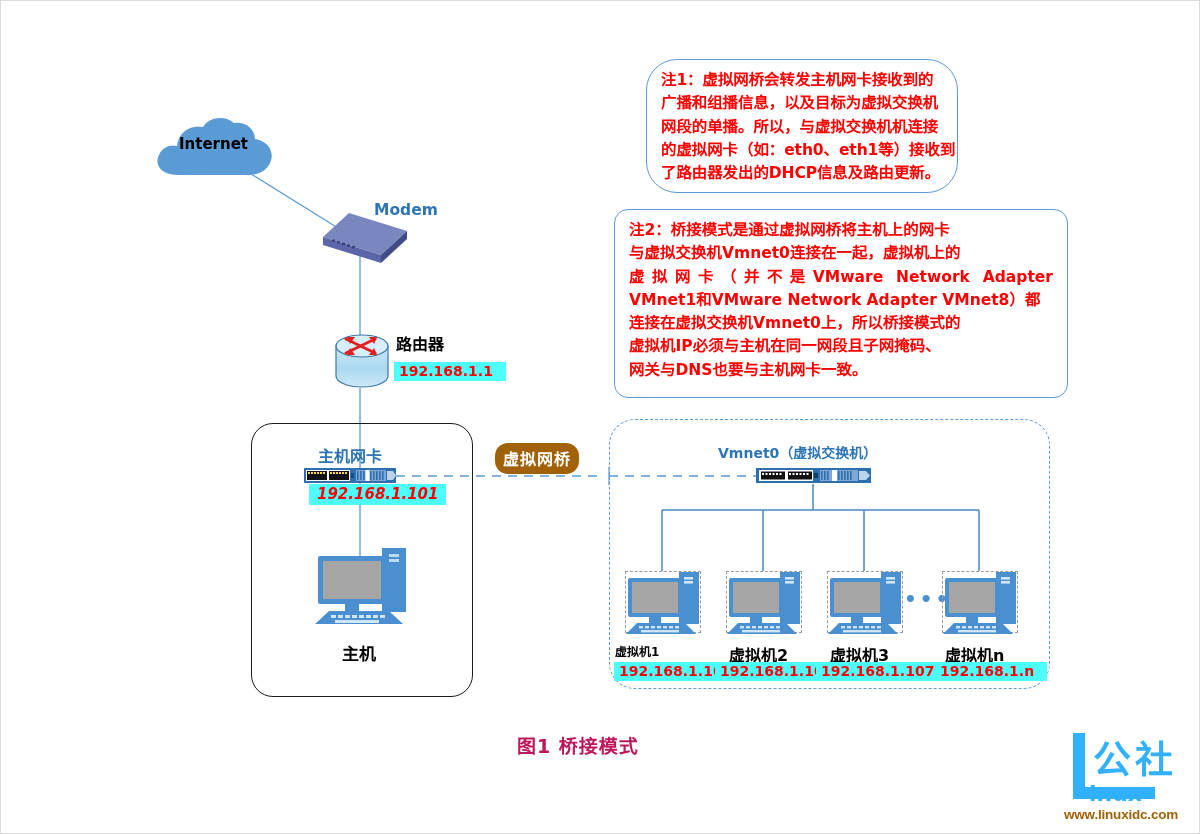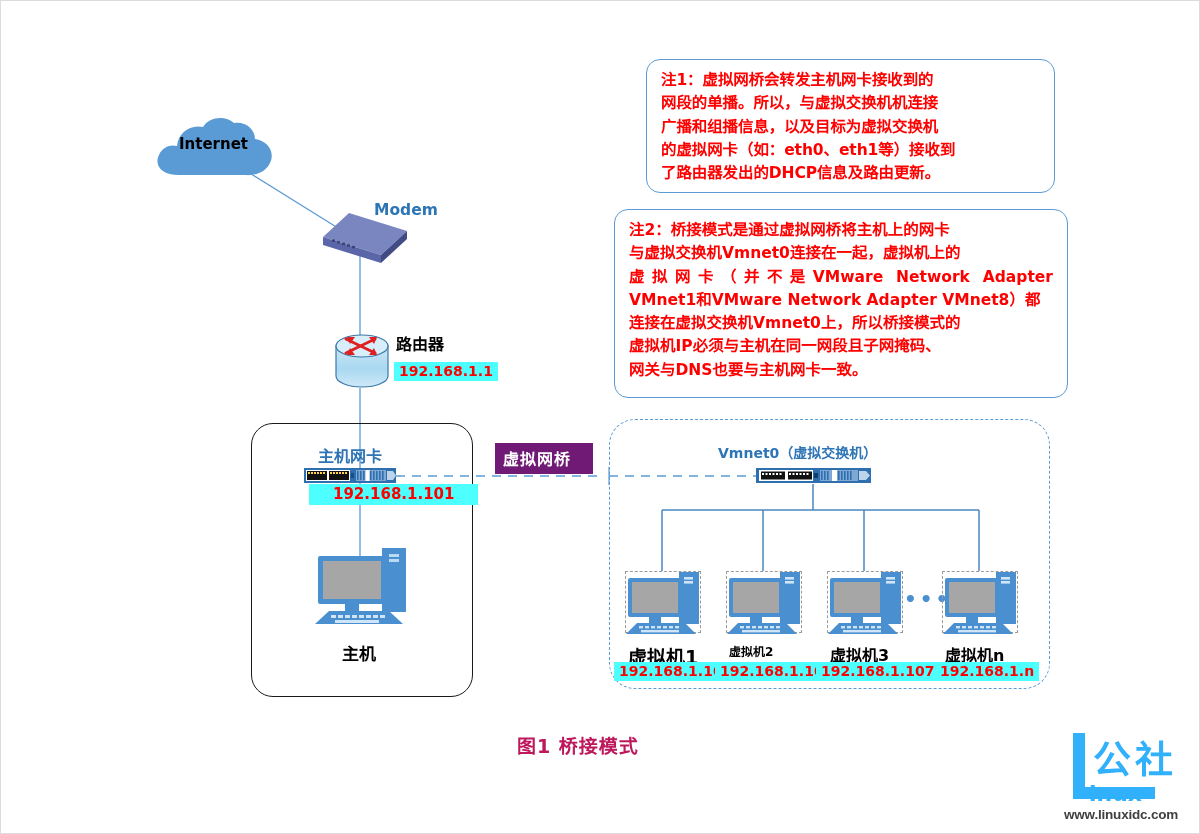--- a/index.html
+++ b/index.html
@@ -29,23 +29,24 @@
     border: 1.5px solid #5B9BD5;
     border-radius: 14px;
     background: #ffffff;
     color: #ff0000;
     font-family: "DejaVu Sans", "Liberation Sans", sans-serif;
     font-weight: bold;
     line-height: 1.5;
     padding: 9px 14px 8px 14px;
   }
   #note1 {
-    left: 645px; top: 58px; width: 409px; height: 134px;
+    left: 645px; top: 58px; width: 312px; height: 134px;
     font-size: 15.5px;
     letter-spacing: -0.1px;
+    border-radius: 31px;
   }
   #note2 {
     left: 613px; top: 208px; width: 454px; height: 189px;
     font-size: 15.5px;
   }
   .note-line { white-space: nowrap; }
   .note-just { text-align: justify; text-align-last: justify; }
 
   
   .lbl {
@@ -61,21 +62,21 @@
     color: #000000;
     font-weight: bold;
   }
   .ip-chip {
     position: absolute;
     background: #4DFFFF;
     color: #ff0000;
     font-family: "DejaVu Sans", "Liberation Sans", sans-serif;
     font-weight: bold;
     font-size: 14px;
-    padding: 2px 5px 2px 5px;
+    padding: 2px 13px 2px 5px;
     white-space: nowrap;
     line-height: 1.1;
   }
 
   
   #cloud-wrap { left: 148px; top: 112px; width: 130px; height: 80px; }
 
   
   #modem-wrap { left: 318px; top: 210px; width: 92px; height: 62px; }
 
@@ -96,45 +97,46 @@
     left: 608px; top: 418px; width: 441px; height: 270px;
     box-sizing: border-box;
     border: 1.4px dashed #5B9BD5;
     border-radius: 26px;
     background: transparent;
   }
 
   
   #bridge-badge {
     left: 494px; top: 442px;
-    background: #701a75;
+    background: #a16207;
     color: #ffffff;
     font-weight: bold;
     font-size: 16px;
-    padding: 3px 22px 4px 8px;
+    padding: 3px 8px 4px 8px;
     letter-spacing: 1px;
+    border-radius: 13px;
   }
 
   
   #caption {
     left: 516px; top: 730px;
     color: #be185d;
     font-weight: bold;
     font-size: 19px;
     letter-spacing: 1px;
   }
 
   
   #logo-wrap {
     left: 1062px; top: 728px; width: 132px; height: 100px;
   }
   #logo-url {
     position: absolute;
     left: 1063px; top: 806px;
-    color: #404040;
+    color: #a16207;
     font-size: 13.5px;
     font-weight: bold;
     letter-spacing: -0.2px;
   }
 
   
   #wires { left: 0; top: 0; width: 1200px; height: 834px; pointer-events: none; }
 </style>
 </head>
 <body>
@@ -256,21 +258,21 @@
           <rect x="66" y="4" width="1.6" height="9"></rect>
         <rect x="69" y="4" width="1.6" height="9"></rect>
           <rect x="72" y="4" width="1.6" height="9"></rect>
         <rect x="75" y="4" width="1.6" height="9"></rect>
           <rect x="78" y="4" width="1.6" height="9"></rect>
       </g>
       <rect x="61.5" y="3" width="4" height="11" fill="#FFFFFF"></rect>
       <polygon points="83,4 89,4 92,8.5 89,13 83,13" fill="#BBD4EA"></polygon>
     </svg>
   </div>
-  <div class="ip-chip" style="left:308px; top:483px; font-size:15px; padding:2px 24px;">192.168.1.101</div>
+  <div class="ip-chip" style="left:308px; top:483px; font-size:15px; padding:2px 8px;font-style:italic;">192.168.1.101</div>
 
   <div class="lbl" id="bridge-badge">虚拟网桥</div>
 
   <div class="abs" style="left:312px; top:545px; width:96px; height:82px;">
     <svg width="96" height="82" viewBox="0 0 96 82" xmlns="http://www.w3.org/2000/svg">
 
       <rect x="69" y="2" width="24" height="64" fill="#4A90D0"></rect>
       <rect x="76" y="8" width="10" height="3" fill="#BBD9F0"></rect>
       <rect x="76" y="13" width="10" height="3" fill="#BBD9F0"></rect>
 
@@ -351,21 +353,21 @@
           <rect x="22" y="57" width="4" height="2.4"></rect>
         <rect x="28" y="57" width="4" height="2.4"></rect>
           <rect x="34" y="57" width="4" height="2.4"></rect>
         <rect x="40" y="57" width="4" height="2.4"></rect>
           <rect x="46" y="57" width="4" height="2.4"></rect>
         <rect x="52" y="57" width="4" height="2.4"></rect>
         <rect x="18" y="61" width="38" height="2.4"></rect>
       </g>
     </svg>
   </div>
-  <div class="lbl lbl-black" style="left:627px; top:641px; font-size:19px;">虚拟机1</div>
+  <div class="lbl lbl-black" style="left:614px; top:641px; font-size:12px;">虚拟机1</div>
   <div class="ip-chip" style="left:613px; top:661px;">192.168.1.105</div>
 
   <div class="abs" style="left:723px; top:568px; width:80px; height:68px;">
     <div class="abs" style="left:2px; top:2px; width:76px; height:62px; border:1.2px dashed #9a9a9a; box-sizing:border-box;"></div>
     <svg width="80" height="68" viewBox="0 0 80 68" xmlns="http://www.w3.org/2000/svg" style="position:absolute;left:0;top:0;">
       <rect x="56" y="3" width="20" height="52" fill="#4A90D0"></rect>
       <rect x="61" y="8" width="9" height="2.6" fill="#CFE4F6"></rect>
       <rect x="61" y="12" width="9" height="2.6" fill="#CFE4F6"></rect>
       <rect x="5" y="9" width="54" height="39" rx="2" fill="#4A90D0"></rect>
       <rect x="9" y="13" width="46" height="31" fill="#A6A6A6"></rect>
@@ -376,21 +378,21 @@
           <rect x="22" y="57" width="4" height="2.4"></rect>
         <rect x="28" y="57" width="4" height="2.4"></rect>
           <rect x="34" y="57" width="4" height="2.4"></rect>
         <rect x="40" y="57" width="4" height="2.4"></rect>
           <rect x="46" y="57" width="4" height="2.4"></rect>
         <rect x="52" y="57" width="4" height="2.4"></rect>
         <rect x="18" y="61" width="38" height="2.4"></rect>
       </g>
     </svg>
   </div>
-  <div class="lbl lbl-black" style="left:728px; top:641px; font-size:12px;">虚拟机2</div>
+  <div class="lbl lbl-black" style="left:728px; top:641px; font-size:16px;">虚拟机2</div>
   <div class="ip-chip" style="left:714px; top:661px;">192.168.1.106</div>
 
   <div class="abs" style="left:824px; top:568px; width:80px; height:68px;">
     <div class="abs" style="left:2px; top:2px; width:76px; height:62px; border:1.2px dashed #9a9a9a; box-sizing:border-box;"></div>
     <svg width="80" height="68" viewBox="0 0 80 68" xmlns="http://www.w3.org/2000/svg" style="position:absolute;left:0;top:0;">
       <rect x="56" y="3" width="20" height="52" fill="#4A90D0"></rect>
       <rect x="61" y="8" width="9" height="2.6" fill="#CFE4F6"></rect>
       <rect x="61" y="12" width="9" height="2.6" fill="#CFE4F6"></rect>
       <rect x="5" y="9" width="54" height="39" rx="2" fill="#4A90D0"></rect>
       <rect x="9" y="13" width="46" height="31" fill="#A6A6A6"></rect>
@@ -433,22 +435,22 @@
         <rect x="52" y="57" width="4" height="2.4"></rect>
         <rect x="18" y="61" width="38" height="2.4"></rect>
       </g>
     </svg>
   </div>
   <div class="lbl lbl-black" style="left:944px; top:641px; font-size:16px;">虚拟机n</div>
   <div class="ip-chip" style="left:934px; top:661px;">192.168.1.n</div>
 
   <div class="note-box" id="note1">
     <div class="note-line">注1：虚拟网桥会转发主机网卡接收到的</div>
+    <div class="note-line">广播和组播信息，以及目标为虚拟交换机</div>
     <div class="note-line">网段的单播。所以，与虚拟交换机机连接</div>
-    <div class="note-line">广播和组播信息，以及目标为虚拟交换机</div>
     <div class="note-line">的虚拟网卡（如：eth0、eth1等）接收到</div>
     <div class="note-line">了路由器发出的DHCP信息及路由更新。</div>
   </div>
 
   <div class="note-box" id="note2">
     <div class="note-line">注2：桥接模式是通过虚拟网桥将主机上的网卡</div>
     <div class="note-line">与虚拟交换机Vmnet0连接在一起，虚拟机上的</div>
     <div class="note-line note-just">虚拟网卡（并不是VMware Network Adapter</div>
     <div class="note-line">VMnet1和VMware Network Adapter VMnet8）都</div>
     <div class="note-line">连接在虚拟交换机Vmnet0上，所以桥接模式的</div>

